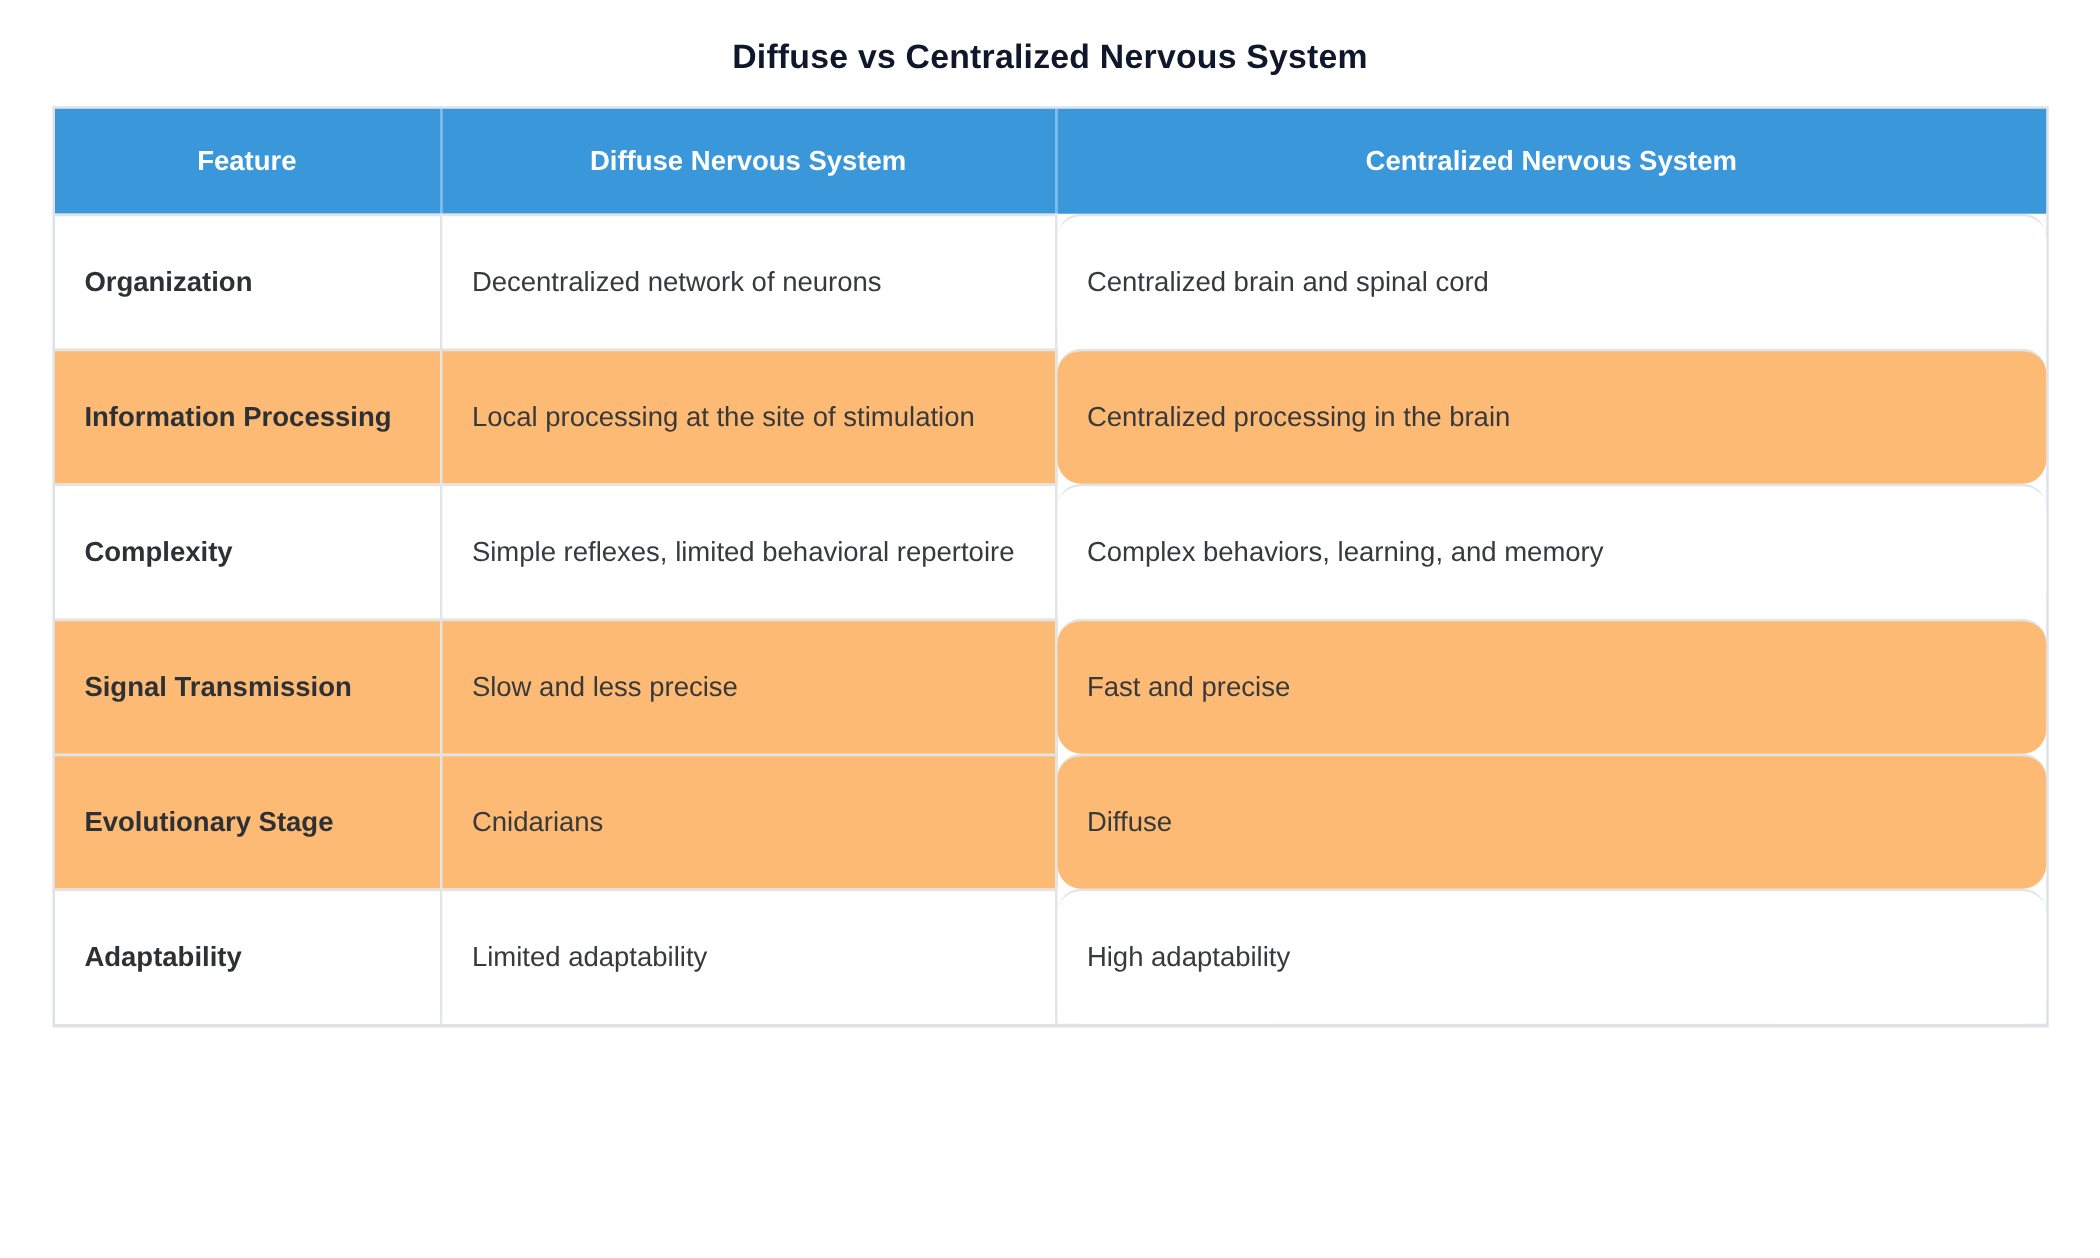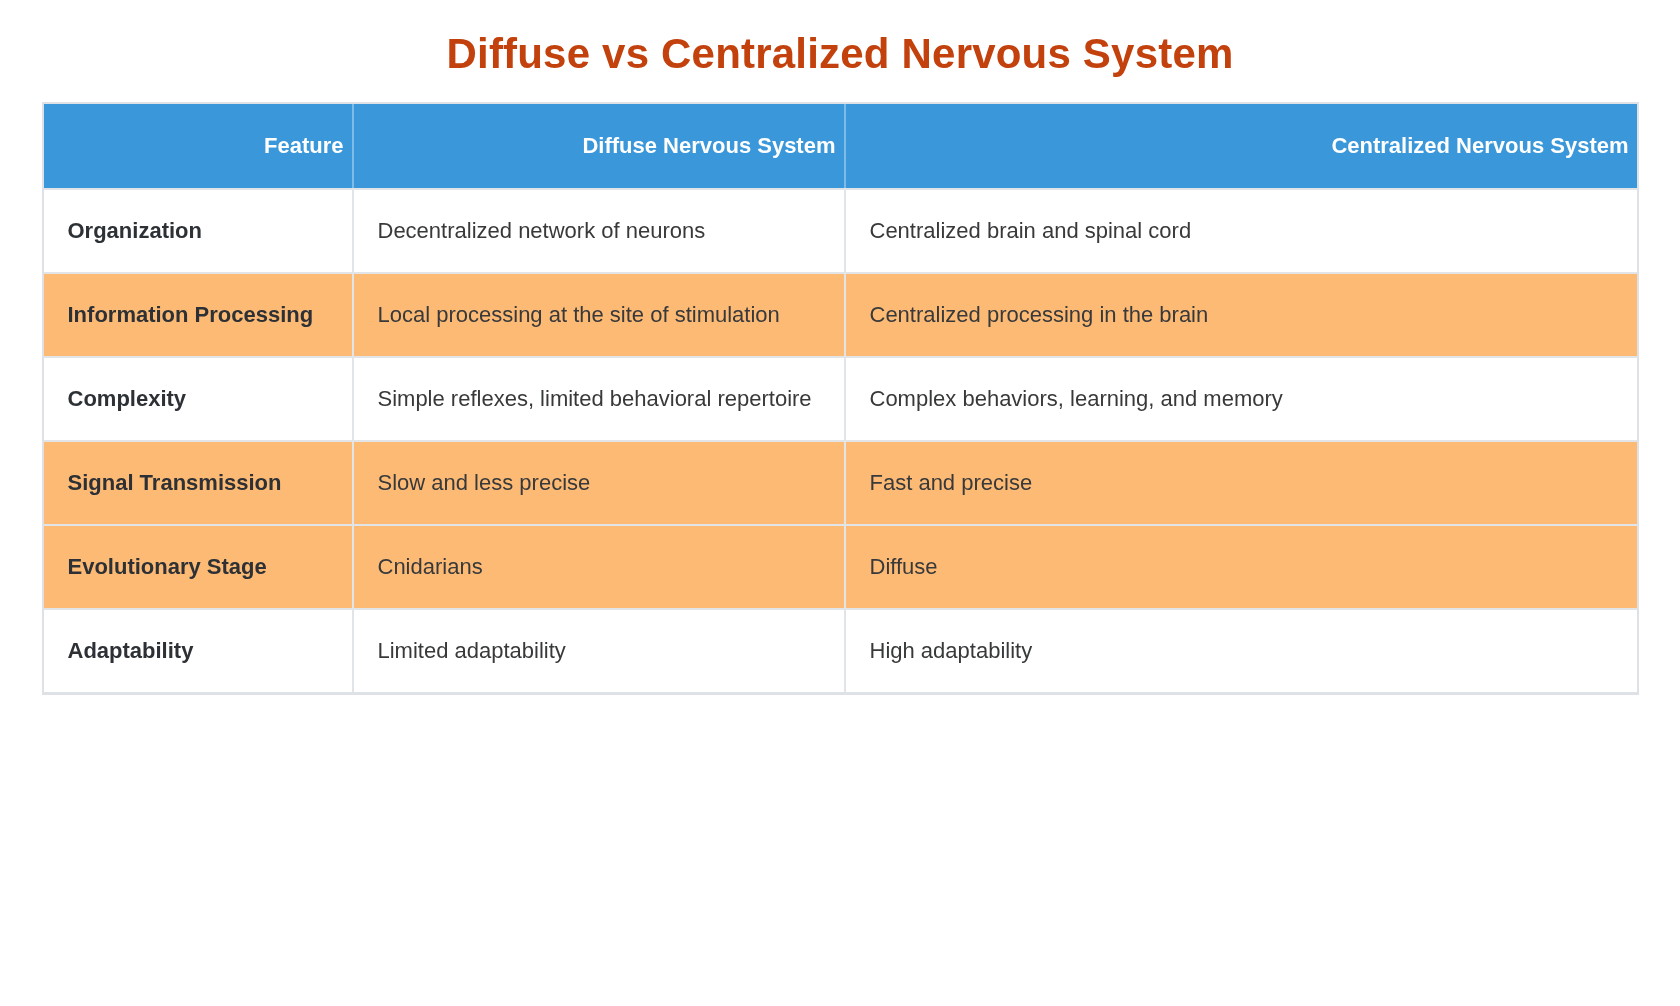--- a/index.html
+++ b/index.html
@@ -10,60 +10,60 @@
   body {
     width: 1680px;
     height: 1006px;
     overflow: hidden;
     font-family: "Liberation Sans", sans-serif;
     -webkit-font-smoothing: antialiased;
   }
   .page-title {
     margin: 30px auto 24px auto;
     text-align: center;
-    font-size: 42px;
+    font-size: 27px;
     font-weight: 700;
-    color: #c2410c;
+    color: #0f172a;
     letter-spacing: 0.2px;
   }
   table.comparison {
     width: 1597px;
     margin: 0 auto;
     border-collapse: separate;
     border-spacing: 0;
     table-layout: fixed;
     border: 2px solid #dee2e6;
     border-bottom-width: 3px;
   }
   table.comparison col.c1 { width: 310px; }
   table.comparison col.c2 { width: 492px; }
   table.comparison col.c3 { width: 791px; }
   table.comparison th {
     background: #3997da;
     color: #ffffff;
     font-size: 22px;
     font-weight: 700;
-    text-align: right;
+    text-align: center;
     padding: 25px 8px;
     line-height: 34px;
     border-right: 2px solid rgba(255,255,255,0.35);
   }
   table.comparison th:last-child { border-right: none; }
   table.comparison td {
     font-size: 22px;
     color: #37393b;
     text-align: left;
     vertical-align: middle;
-    padding: 24px 24px;
+    padding: 36px 24px;
     line-height: 34px;
     border-top: 2px solid #e2e5e8;
     border-right: 2px solid #e2e5e8;
     background: #ffffff;
   }
-  table.comparison td:last-child { border-right: none; }
+  table.comparison td:last-child { border-right: none; border-radius: 19px; }
   table.comparison tr.alt td { background: #fdba74; }
   table.comparison td.feature {
     font-weight: 700;
     color: #2d3135;
   }
 </style>
 </head>
 <body>
 
 <h1 class="page-title">Diffuse vs Centralized Nervous System</h1>

